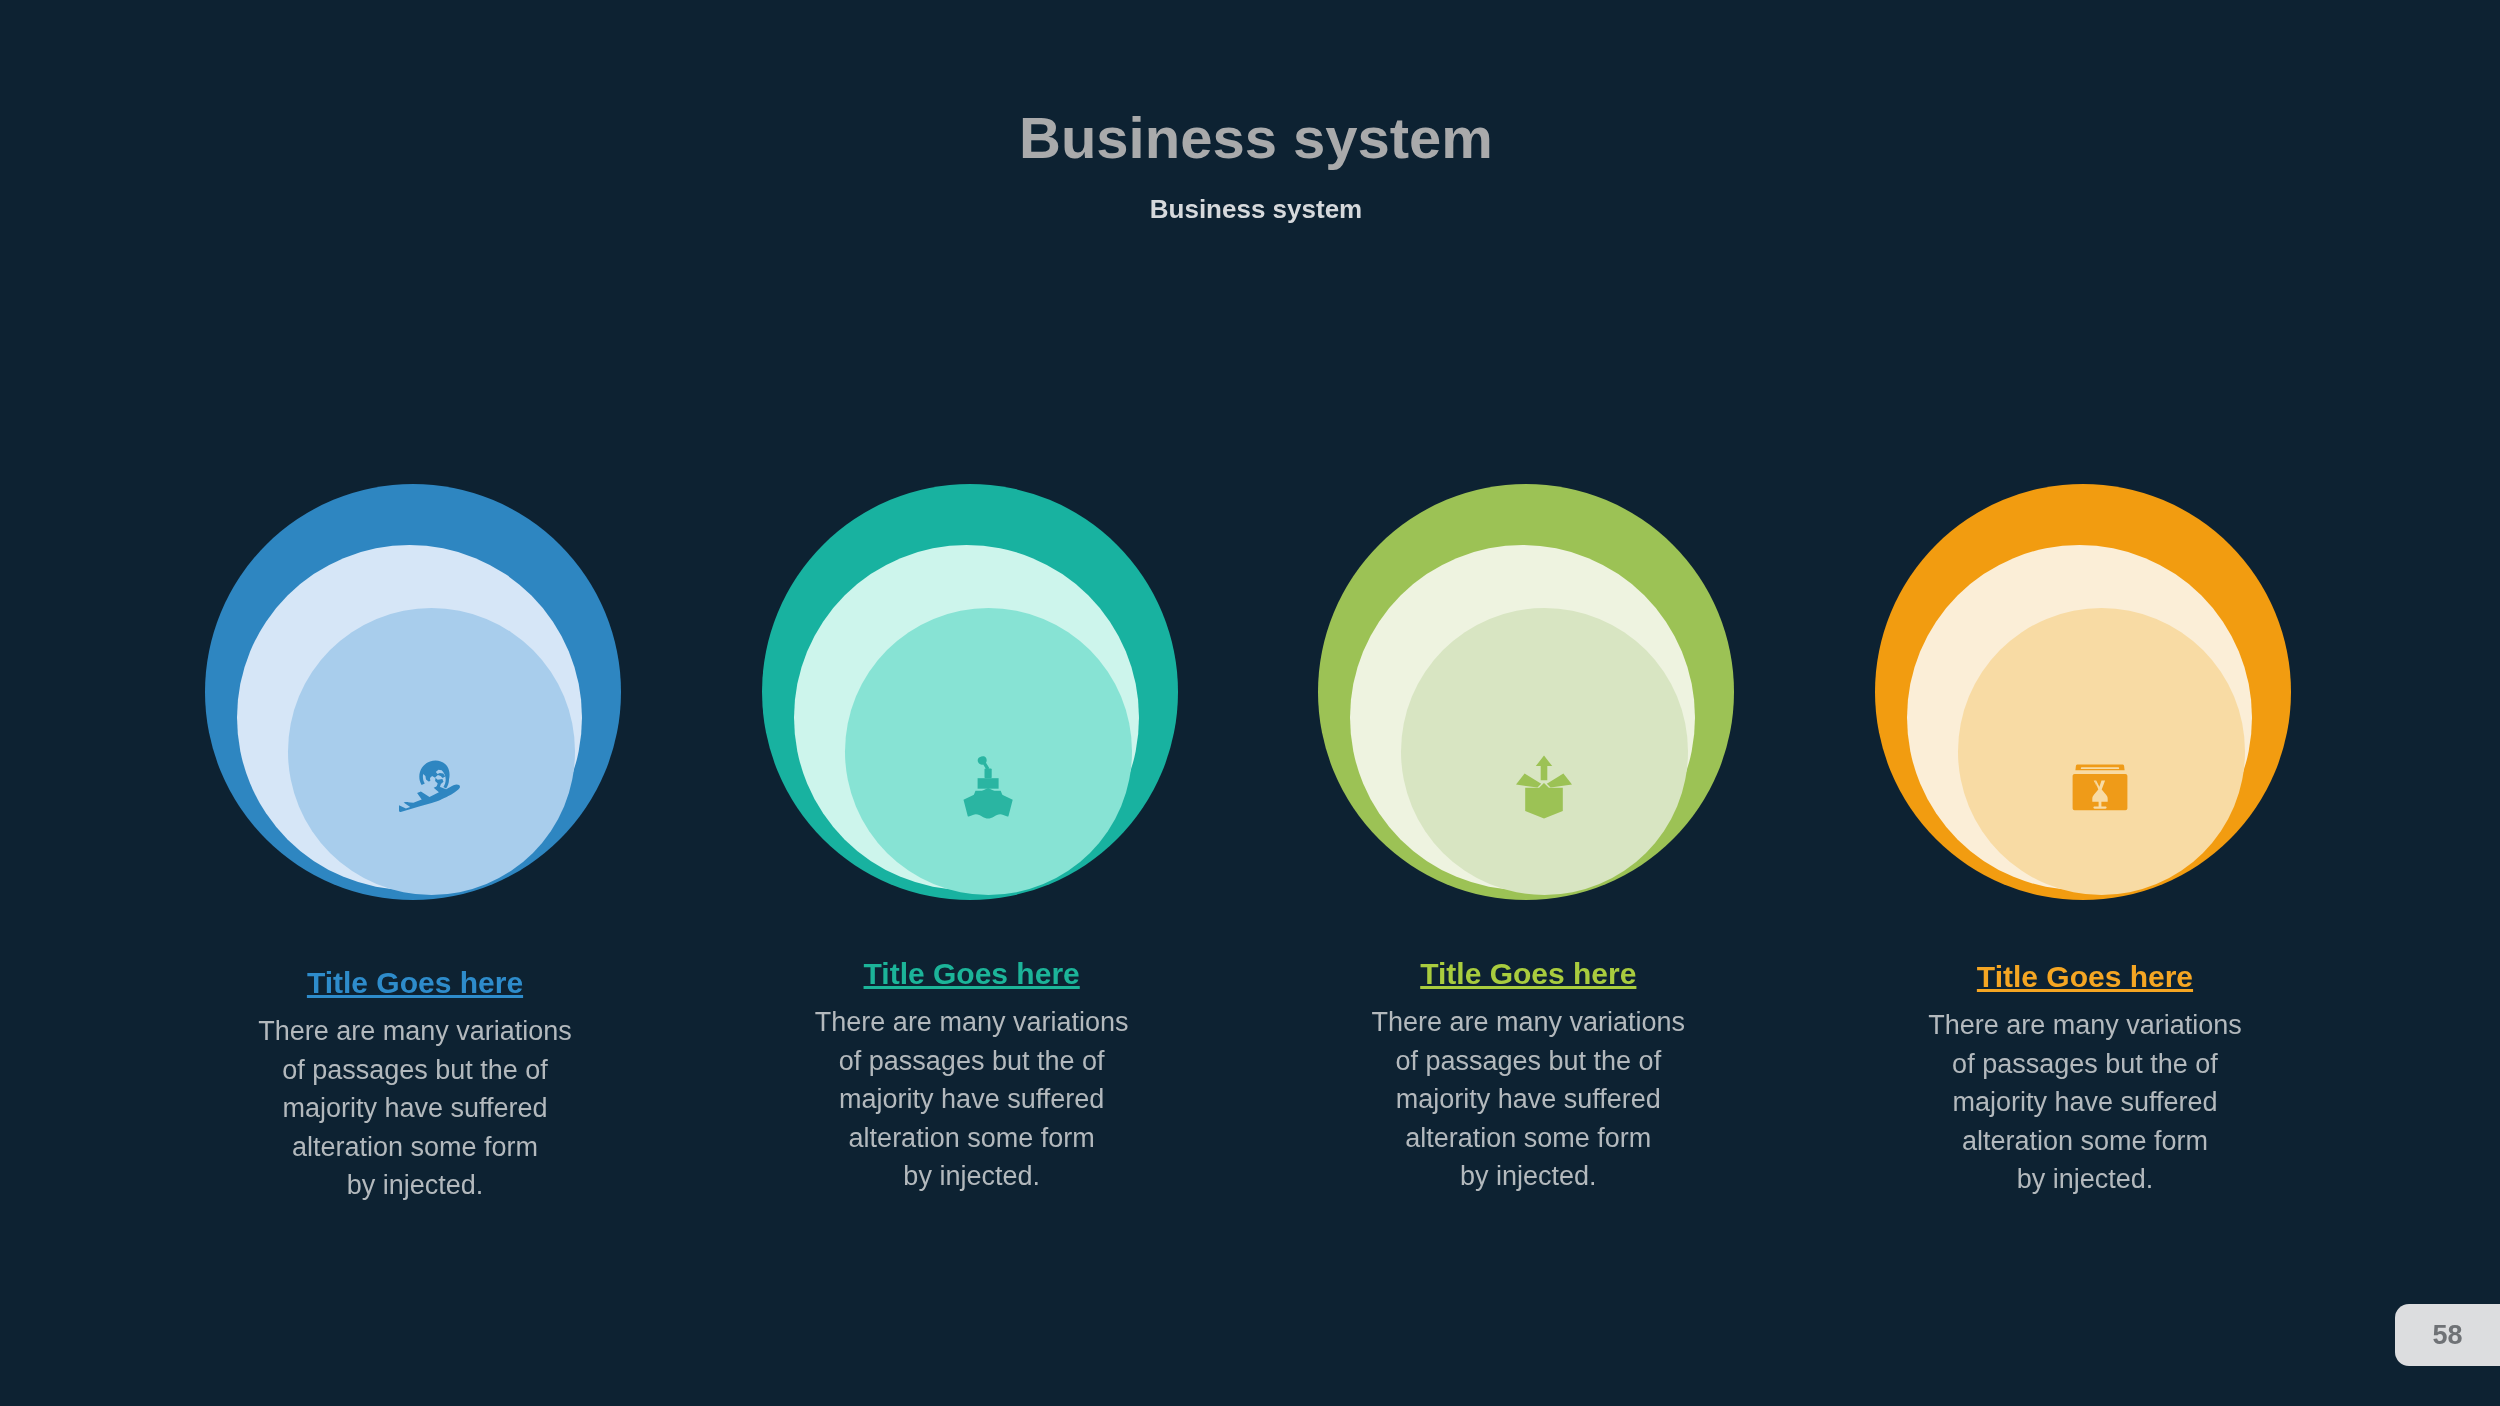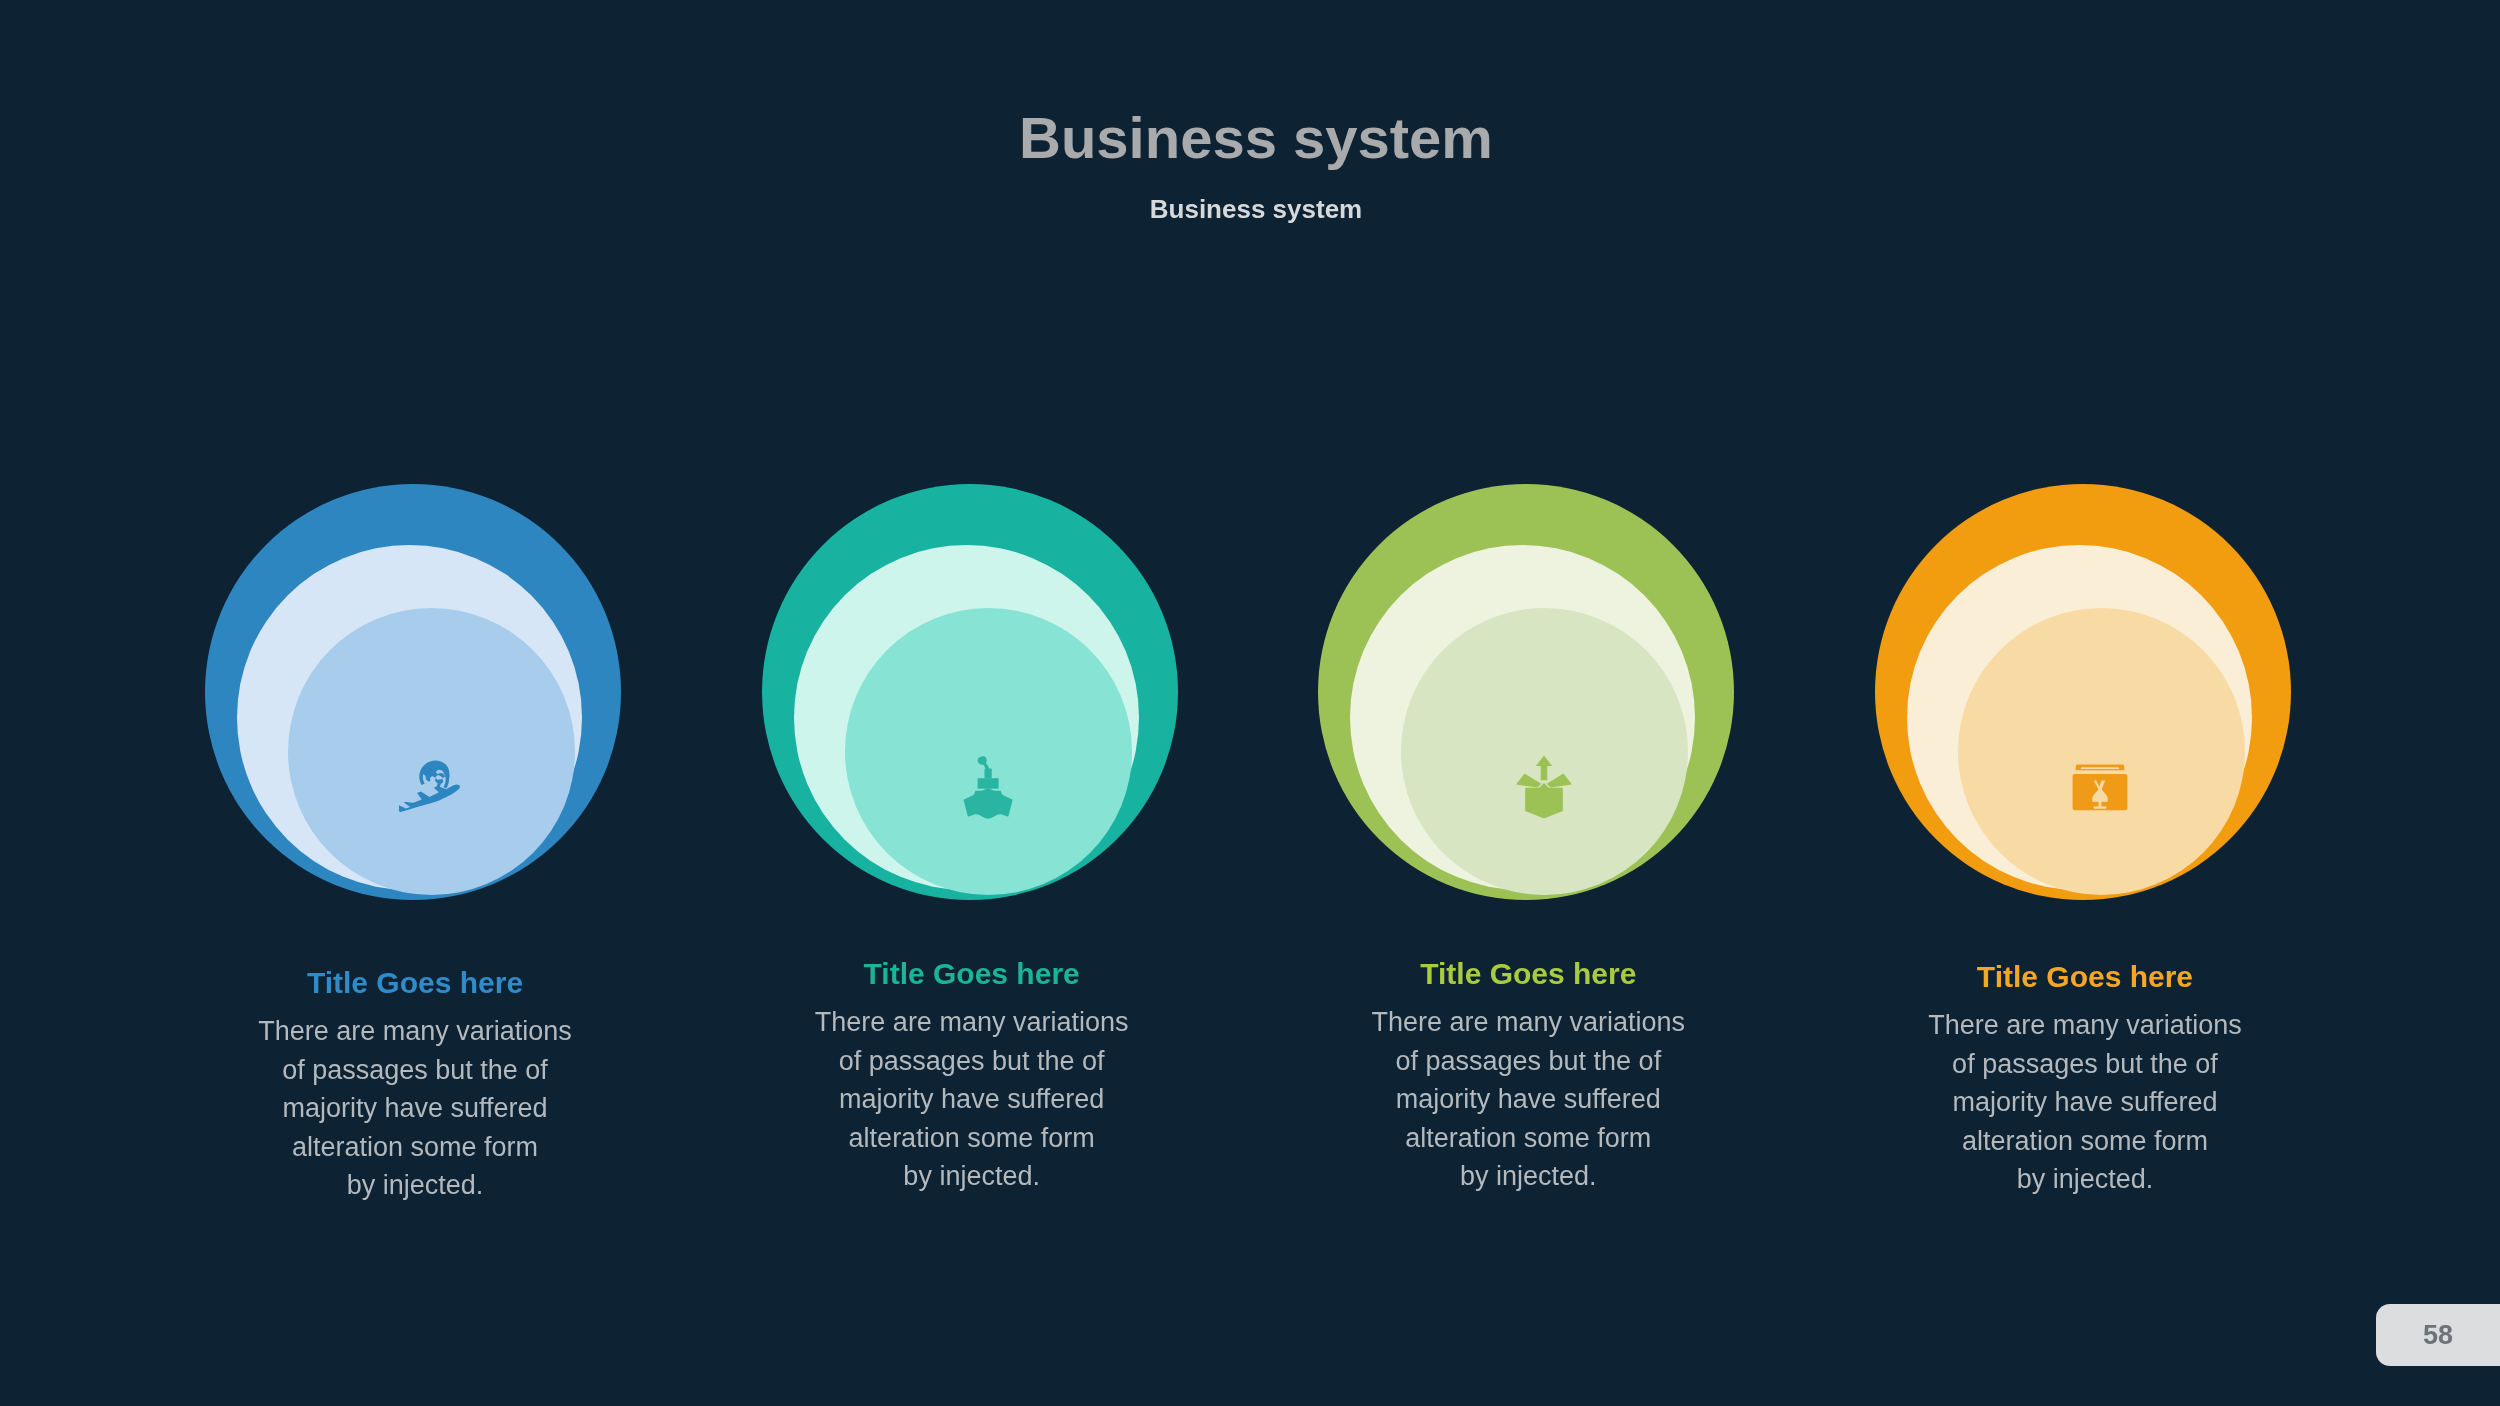--- a/index.html
+++ b/index.html
@@ -108,20 +108,21 @@
     display: block;
   }
 
   
   .col-title {
     font-size: 30px;
     font-weight: bold;
     margin: 0;
     text-align: center;
     line-height: 1.1;
+    text-decoration: underline;
   }
   .col-body {
     font-size: 27px;
     color: #b3b9bd;
     text-align: center;
     line-height: 1.43;
     margin: 0;
     padding-top: 13px;
     width: 380px;
     white-space: pre-line;
@@ -137,21 +138,21 @@
     display: flex;
     flex-direction: column;
     align-items: center;
   }
 
   
   .page-badge {
     position: absolute;
     right: 0px;
     bottom: 40px;
-    width: 124px;
+    width: 105px;
     height: 62px;
     background: #dcdddf;
     border-top-left-radius: 14px;
     border-bottom-left-radius: 14px;
     display: flex;
     align-items: center;
     justify-content: center;
     color: #6f7276;
     font-size: 27px;
     font-weight: bold;

